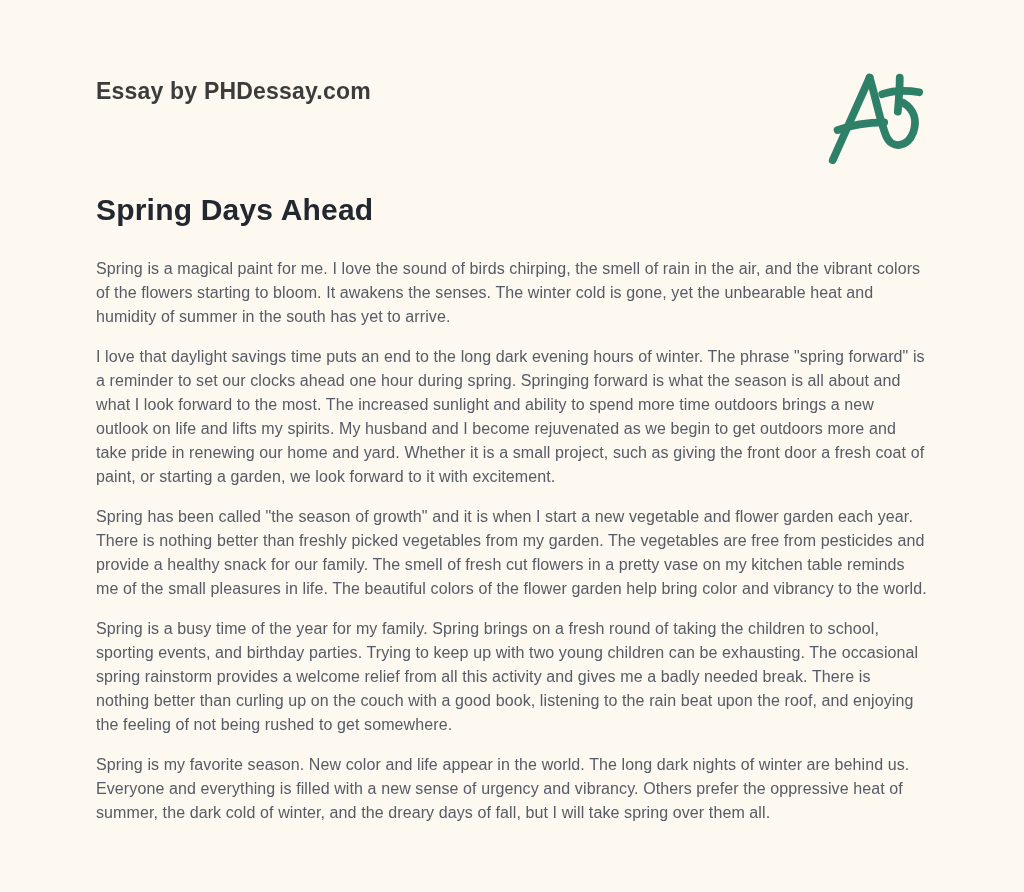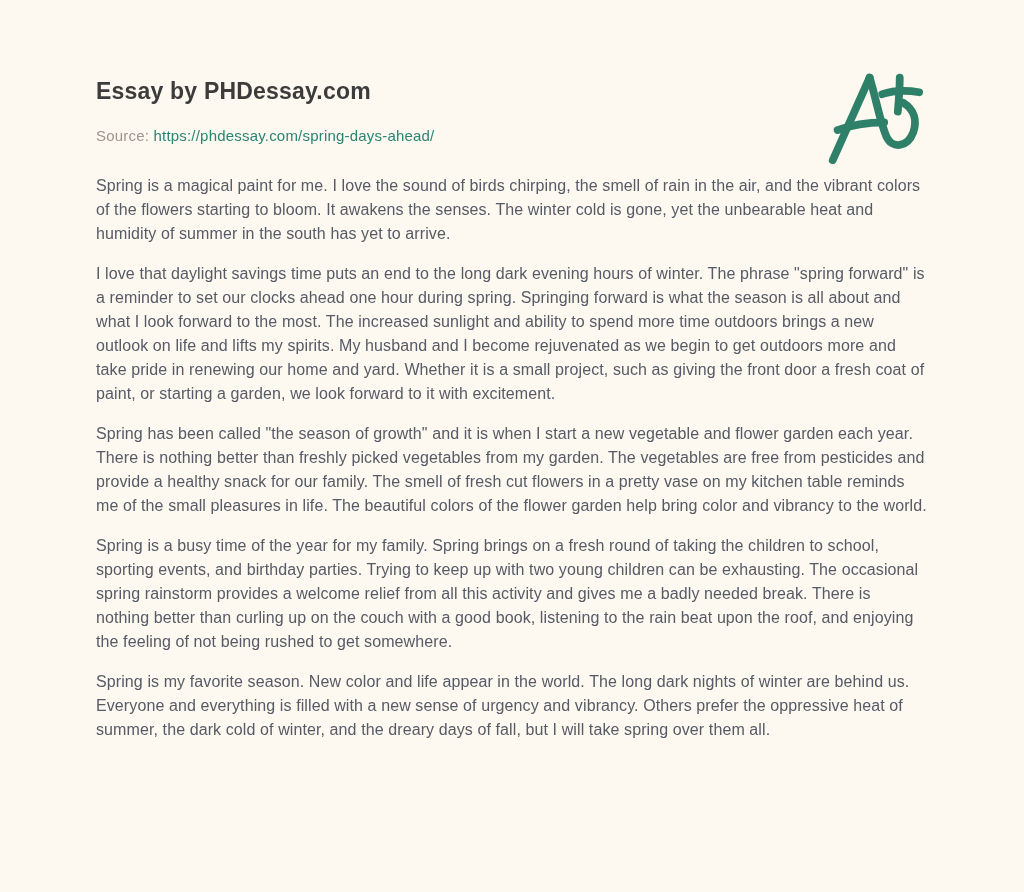--- a/index.html
+++ b/index.html
@@ -69,38 +69,35 @@
     margin-top: 30px;
   }
 </style>
 </head>
 <body>
 
 <div class="page">
 
   <header class="site-header content">
     <h1 class="header-title">Essay by PHDessay.com</h1>
-    <div class="source-line">
-      <span>Source:</span>
-      <a class="source-link" href="#">https://phdessay.com/spring-days-ahead/</a>
-    </div>
     <div class="logo">
       <svg viewBox="0 0 115 105" width="112" height="102" aria-hidden="true">
         <g fill="none" stroke="#2e8168" stroke-width="8" stroke-linecap="round" stroke-linejoin="round">
           <path d="M15 97 L53 12"></path>
           <path d="M53 12 C60 35 63 55 70 72 C76 86 92 84 98 68 C102 56 99 45 88 38"></path>
           <path d="M20 66 C36 60 52 58 68 58"></path>
           <path d="M84 12 C84 24 83 36 82 47"></path>
           <path d="M66 29 C78 25 92 25 104 27"></path>
         </g>
       </svg>
     </div>
   </header>
 
   <main class="content">
+    <h2 class="essay-title">Spring Days Ahead</h2>
     <p class="essay-paragraph">Spring is a magical paint for me. I love the sound of birds chirping, the smell of rain in the air, and the vibrant colors of the flowers starting to bloom. It awakens the senses. The winter cold is gone, yet the unbearable heat and humidity of summer in the south has yet to arrive.</p>
     <p class="essay-paragraph">I love that daylight savings time puts an end to the long dark evening hours of winter. The phrase "spring forward" is a reminder to set our clocks ahead one hour during spring. Springing forward is what the season is all about and what I look forward to the most. The increased sunlight and ability to spend more time outdoors brings a new outlook on life and lifts my spirits. My husband and I become rejuvenated as we begin to get outdoors more and take pride in renewing our home and yard. Whether it is a small project, such as giving the front door a fresh coat of paint, or starting a garden, we look forward to it with excitement.</p>
     <p class="essay-paragraph">Spring has been called "the season of growth" and it is when I start a new vegetable and flower garden each year. There is nothing better than freshly picked vegetables from my garden. The vegetables are free from pesticides and provide a healthy snack for our family. The smell of fresh cut flowers in a pretty vase on my kitchen table reminds me of the small pleasures in life. The beautiful colors of the flower garden help bring color and vibrancy to the world.</p>
     <p class="essay-paragraph">Spring is a busy time of the year for my family. Spring brings on a fresh round of taking the children to school, sporting events, and birthday parties. Trying to keep up with two young children can be exhausting. The occasional spring rainstorm provides a welcome relief from all this activity and gives me a badly needed break. There is nothing better than curling up on the couch with a good book, listening to the rain beat upon the roof, and enjoying the feeling of not being rushed to get somewhere.</p>
     <p class="essay-paragraph">Spring is my favorite season. New color and life appear in the world. The long dark nights of winter are behind us. Everyone and everything is filled with a new sense of urgency and vibrancy. Others prefer the oppressive heat of summer, the dark cold of winter, and the dreary days of fall, but I will take spring over them all.</p>
   </main>
 
 </div>
 
 </body></html>

